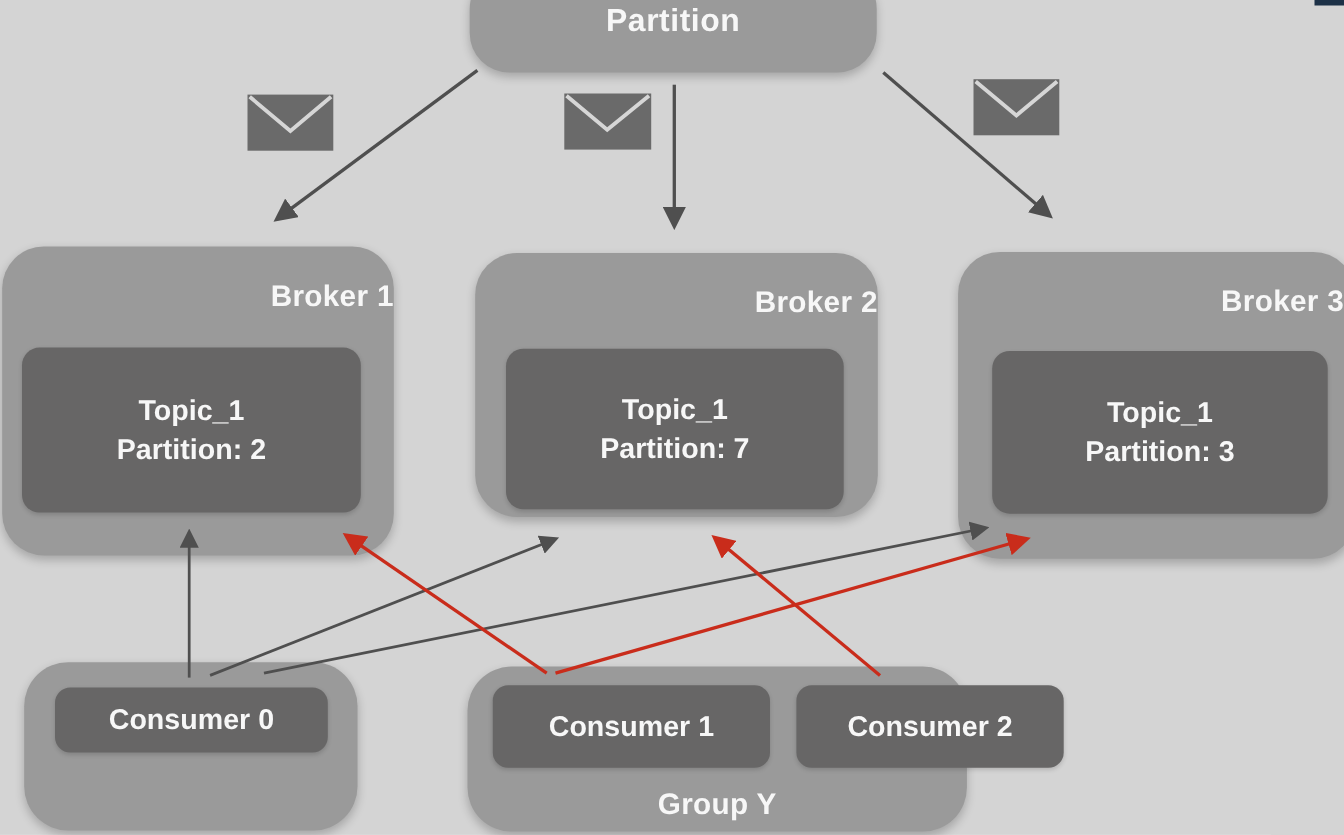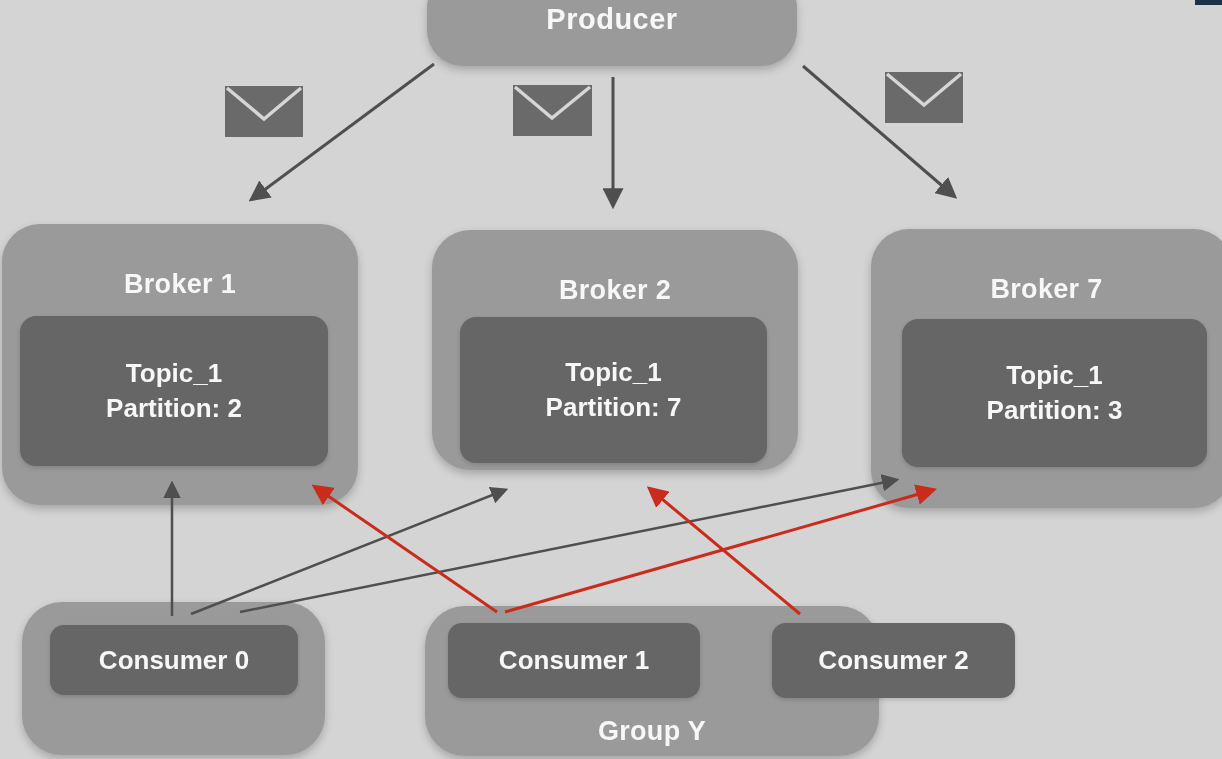--- a/index.html
+++ b/index.html
@@ -23,22 +23,22 @@
     position:absolute;background:var(--node-outer);
     box-shadow:0 4px 9px rgba(0,0,0,0.22);
     color:var(--text);font-weight:bold;
   }
   .pill{
     border-radius:36px;display:flex;align-items:center;justify-content:center;
     font-size:29px;letter-spacing:0.5px;
   }
   .broker{border-radius:38px;}
   .broker-title{
-    position:absolute;top:30px;left:0;width:100%;text-align:center;
-    font-size:27px;letter-spacing:0.3px;margin-top:15px;
+    position:absolute;top:30px;left:0;width:100%;text-align:right;
+    font-size:27px;letter-spacing:0.3px;
   }
   .inner-box{
     position:absolute;background:var(--node-inner);border-radius:16px;
     display:flex;flex-direction:column;justify-content:center;
     text-align:center;font-size:26px;line-height:35px;color:var(--text);font-weight:bold;
     box-shadow:0 2px 4px rgba(0,0,0,0.15);
   }
   .group{border-radius:40px;}
   .group-label{
     position:absolute;left:0;width:100%;text-align:center;
@@ -61,58 +61,58 @@
     position:absolute;right:0;top:0;width:27px;height:5px;
     background:var(--corner-accent);z-index:6;
   }
 </style>
 </head>
 <body>
 
 <div class="stage">
 
   <div class="node pill" style="left:427px;top:-28px;width:370px;height:94px;">
-    <span>Producer</span>
+    <span>Partition</span>
   </div>
 
   <div class="node broker" style="left:2px;top:224px;width:356px;height:281px;">
     <div class="broker-title">Broker 1</div>
     <div class="inner-box" style="left:18px;top:92px;width:308px;height:150px;">
       <span>Topic_1</span>
       <span>Partition: 2</span>
     </div>
   </div>
 
   <div class="node broker" style="left:432px;top:230px;width:366px;height:240px;">
     <div class="broker-title">Broker 2</div>
     <div class="inner-box" style="left:28px;top:87px;width:307px;height:146px;">
       <span>Topic_1</span>
       <span>Partition: 7</span>
     </div>
   </div>
 
   <div class="node broker" style="left:871px;top:229px;width:361px;height:279px;">
-    <div class="broker-title" style="width:351px;">Broker 7</div>
+    <div class="broker-title" style="width:351px;">Broker 3</div>
     <div class="inner-box" style="left:31px;top:90px;width:305px;height:148px;">
       <span>Topic_1</span>
       <span>Partition: 3</span>
     </div>
   </div>
 
   <div class="node group" style="left:22px;top:602px;width:303px;height:153px;">
-    <div class="inner-box consumer" style="left:28px;top:23px;width:248px;height:70px;">
+    <div class="inner-box consumer" style="left:28px;top:23px;width:248px;height:59px;">
       <span>Consumer 0</span>
     </div>
   </div>
 
   <div class="node group" style="left:425px;top:606px;width:454px;height:150px;">
     <div class="inner-box consumer" style="left:23px;top:17px;width:252px;height:75px;">
       <span>Consumer 1</span>
     </div>
-    <div class="inner-box consumer" style="left:299px;top:17px;width:243px;height:75px;margin-left:48px;">
+    <div class="inner-box consumer" style="left:299px;top:17px;width:243px;height:75px;">
       <span>Consumer 2</span>
     </div>
     <div class="group-label" style="bottom:9px;">Group Y</div>
   </div>
 
   <svg class="overlay" viewBox="0 0 1222 759" xmlns="http://www.w3.org/2000/svg">
     <defs>
       <marker id="ah-g" viewBox="0 0 10 10" refX="8" refY="5" markerWidth="7" markerHeight="7" orient="auto">
         <path d="M0,0 L10,5 L0,10 z" class="mk-g"></path>
       </marker>

